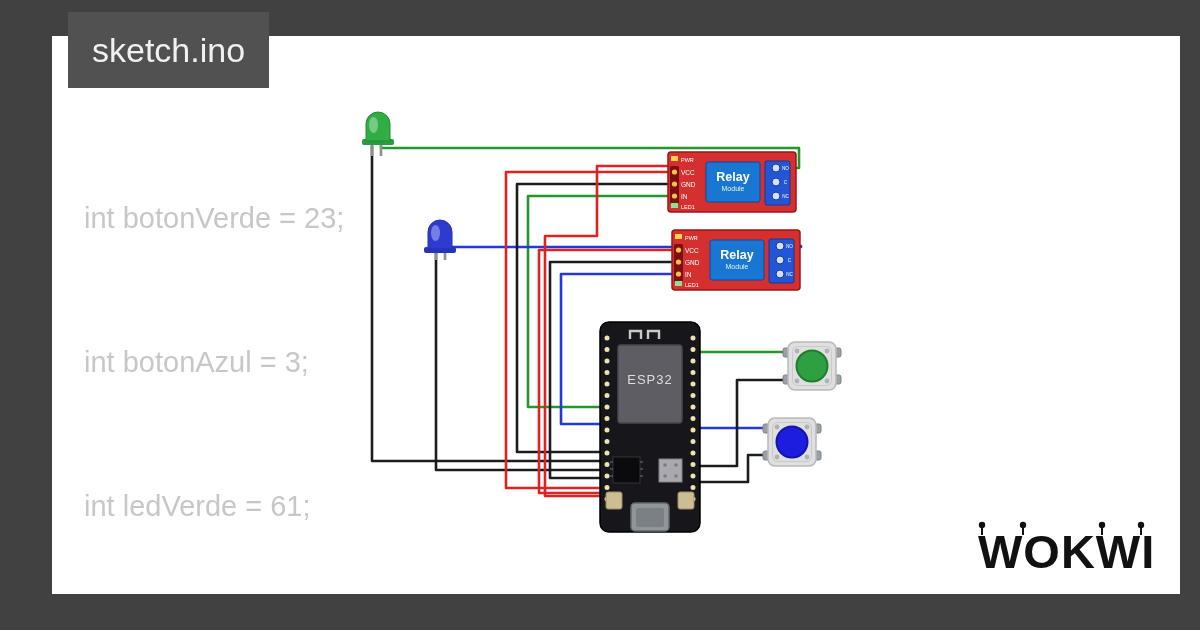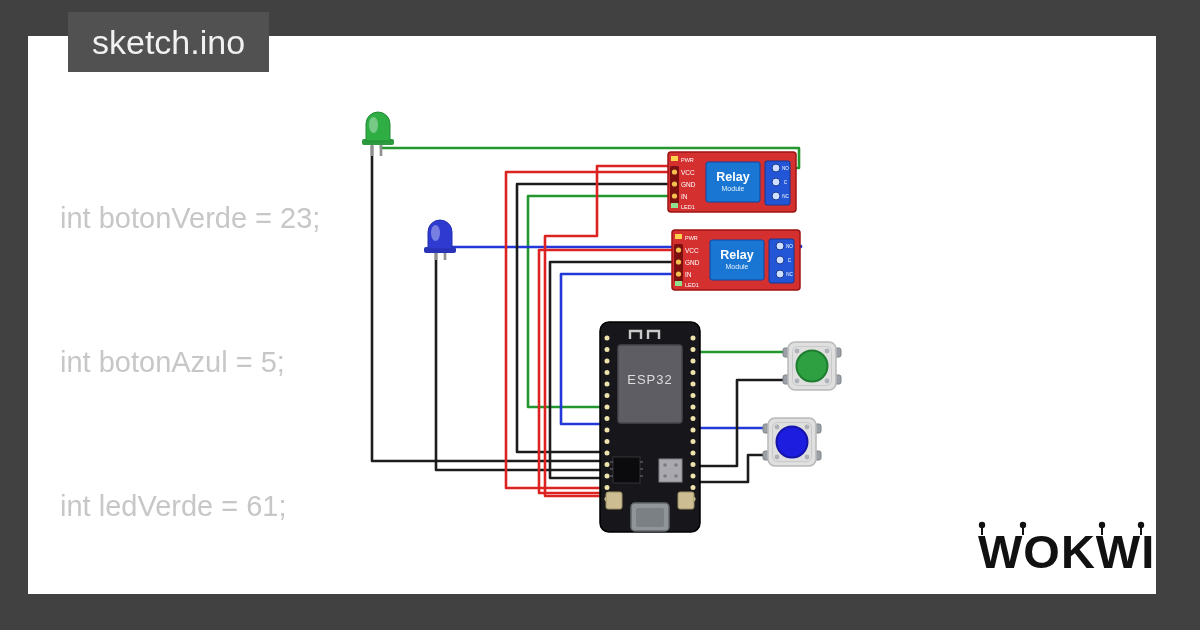--- a/index.html
+++ b/index.html
@@ -2,43 +2,43 @@
 <html><head>
 <meta charset="utf-8">
 <style>
   html,body{margin:0;padding:0;}
   body{
     width:1200px;height:630px;position:relative;overflow:hidden;
     background:#414141;
     font-family:"Liberation Sans",sans-serif;
   }
   .canvas{
-    position:absolute;left:28px;top:36px;width:1128px;height:558px;
+    position:absolute;left:52px;top:36px;width:1128px;height:558px;
     background:#ffffff;overflow:hidden;z-index:1;
   }
   .code{
     position:absolute;left:32px;top:62px;
     font-size:29px;line-height:48px;color:#c7c7c7;
     white-space:pre;z-index:1;
   }
   .titlebox{
-    position:absolute;left:68px;top:12px;height:60px;z-index:5;
+    position:absolute;left:68px;top:12px;height:76px;z-index:5;
     display:flex;align-items:center;padding:0 24px;
     background:#515151;color:#f1f1f1;font-size:34px;
   }
   svg.overlay{position:absolute;left:0;top:0;z-index:3;}
   svg text{font-family:"Liberation Sans",sans-serif;}
 </style>
 </head>
 <body>
 
 <div class="canvas">
   <div class="code">
     <div>int botonVerde = 23;</div>
-    <div>int botonAzul = 5;</div>
+    <div>int botonAzul = 3;</div>
     <div>int ledVerde = 61;</div>
     
     
     
     
     
     
     
     
   </div>

